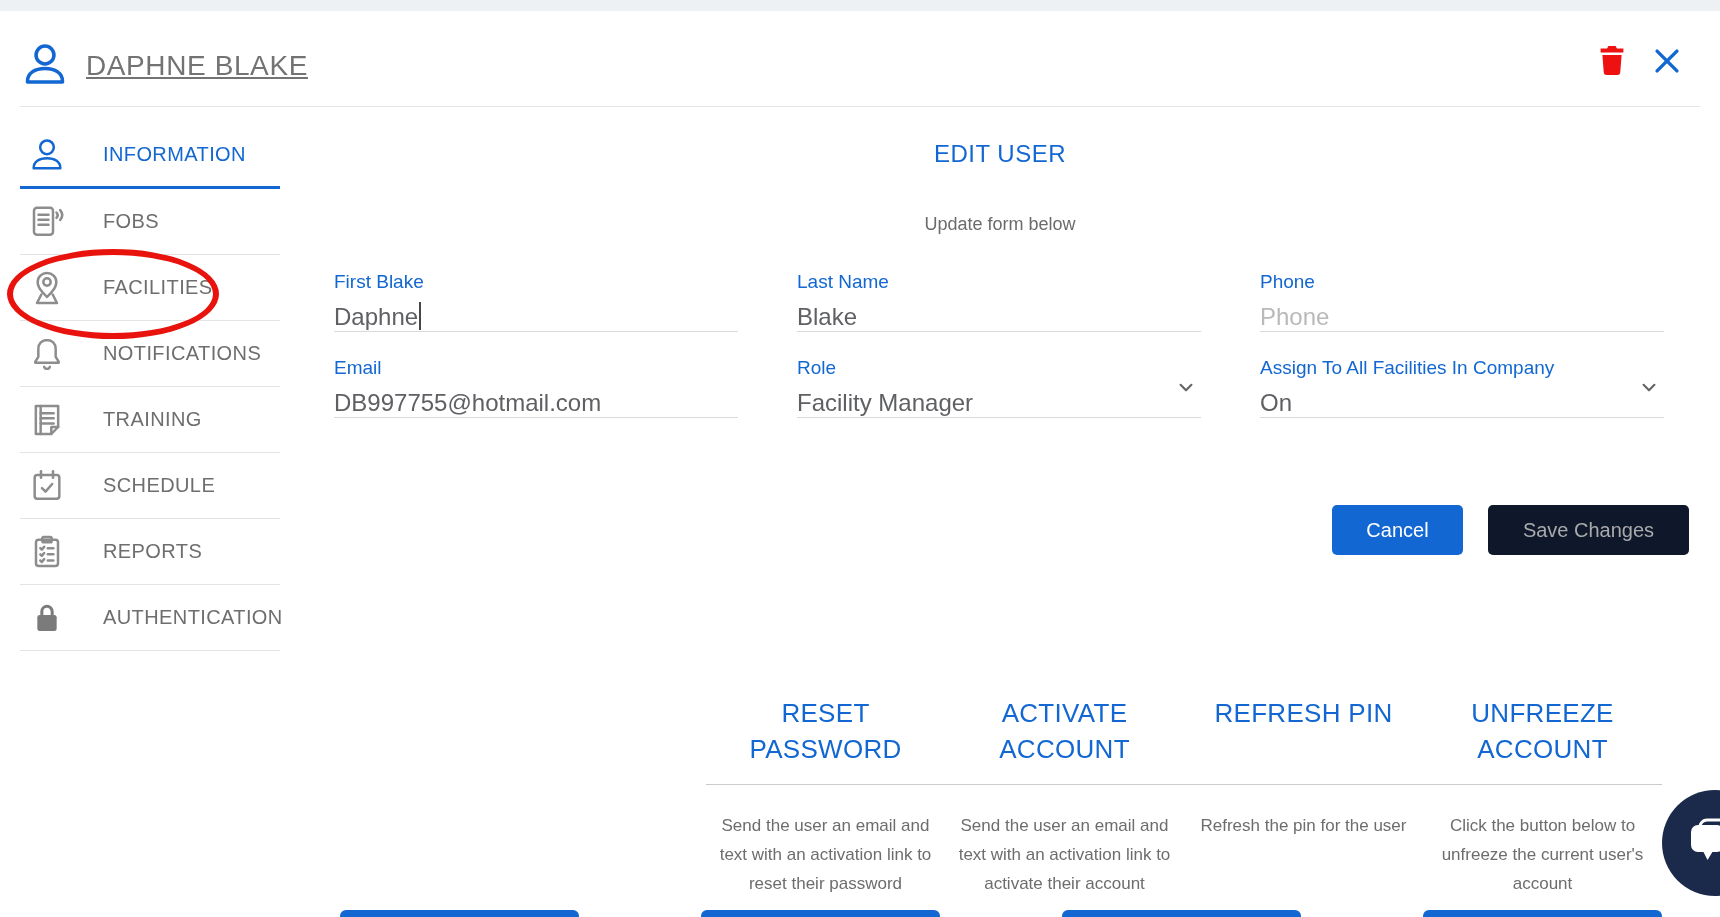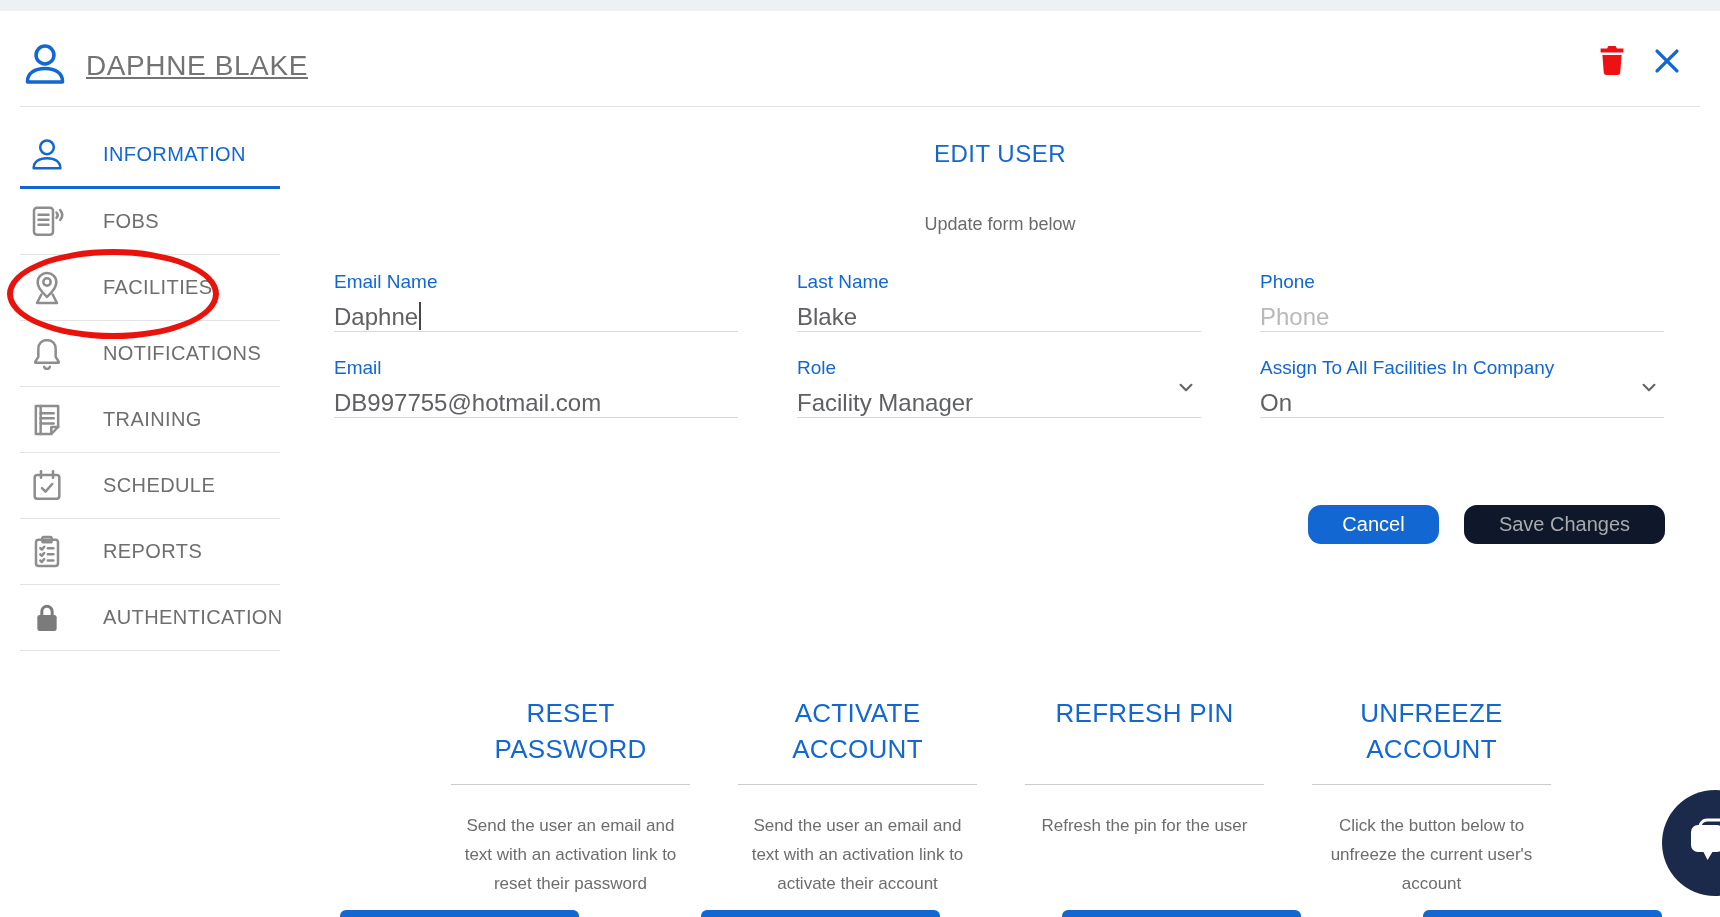--- a/index.html
+++ b/index.html
@@ -36,28 +36,28 @@
   .form-grid { position:absolute; left:334px; top:265px; width:1331px;
     display:grid; grid-template-columns:404px 404px 404px; column-gap:59px; row-gap:19px; }
   .field { padding-top:6px; position:relative; }
   .f-label { font-size:19px; color:#1267d2; height:24px; }
   .f-value { margin-top:7px; font-size:24px; color:#5f6064; height:30px; line-height:30px;
     padding-bottom:14px; border-bottom:1px solid #d9d9d9; white-space:nowrap; }
   .f-value.placeholder { color:#b9b9b9; }
   .caret { display:inline-block; width:2px; height:28px; background:#474747; vertical-align:-5px; margin-left:1px; }
   .chevron { position:absolute; right:2px; bottom:18px; width:26px; height:26px; }
 
-  .btn { position:absolute; top:505px; height:39px; border:none; border-radius:13px;
-    font-family:inherit; font-size:20px; cursor:pointer; }
+  .btn { position:absolute; top:505px; height:50px; border:none; border-radius:5px;
+    font-family:inherit; font-size:20px; cursor:pointer;margin-left:24px; }
   .btn-cancel { left:1308px; width:131px; background:#1267d2; color:#fff; }
   .btn-save { left:1464px; width:201px; background:#0f172a; color:#a8aaac; cursor:default; }
 
   
   .actions { position:absolute; left:340px; top:695px; width:1322px;
-    display:flex; justify-content:center;gap:48px; }
+    display:flex; justify-content:flex-end; }
   .action-card { width:239px; text-align:center; }
   .action-title { font-size:26px; line-height:36px; font-weight:500; color:#1267d2;
     letter-spacing:0.3px; min-height:72px; }
   .action-divider { margin-top:17px; border-top:1px solid #cbcbcb; height:0; }
   .action-desc { width:224px; margin:26px auto 4px; font-size:17px; line-height:29px; color:#6d6d6d; }
   .action-btn { position:absolute; top:910px; width:239px; height:44px;
     background:#1267d2; border:none; border-radius:6px; cursor:pointer; }
   .ab-0 { left:340px; } .ab-1 { left:701px; } .ab-2 { left:1062px; } .ab-3 { left:1423px; }
 
   
@@ -185,21 +185,21 @@
     </div>
   </div>
 
   <div class="annotation-ellipse"></div>
 
   <div class="edit-title">EDIT USER</div>
   <div class="edit-subtitle">Update form below</div>
 
   <div class="form-grid">
     <div class="field">
-      <div class="f-label">Email Name</div>
+      <div class="f-label">First Blake</div>
       <div class="f-value"><span>Daphne</span><span class="caret"></span></div>
     </div>
     <div class="field">
       <div class="f-label">Last Name</div>
       <div class="f-value"><span>Blake</span></div>
     </div>
     <div class="field">
       <div class="f-label">Phone</div>
       <div class="f-value placeholder"><span>Phone</span></div>
     </div>

